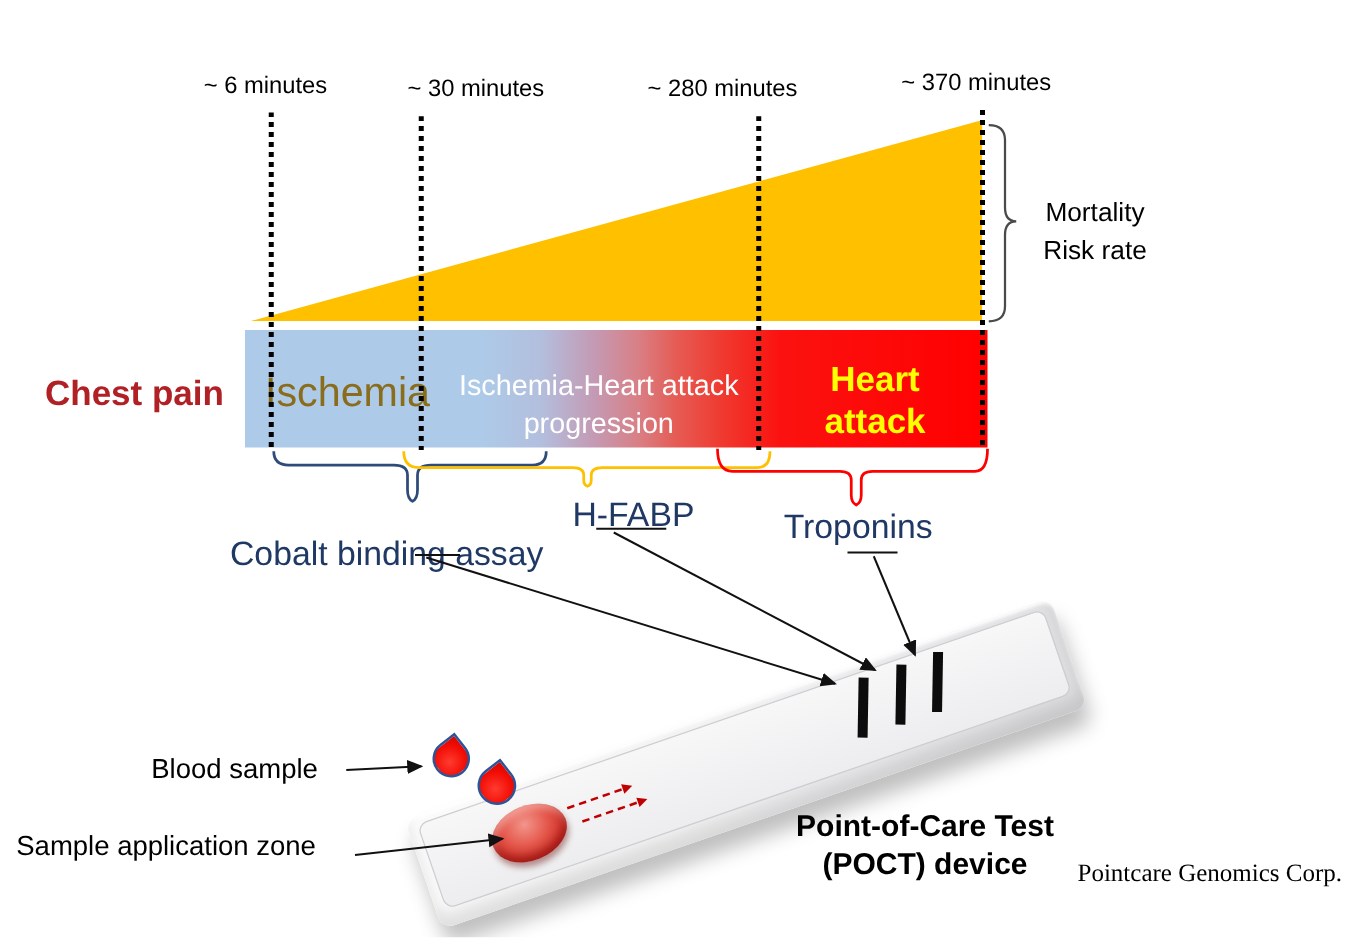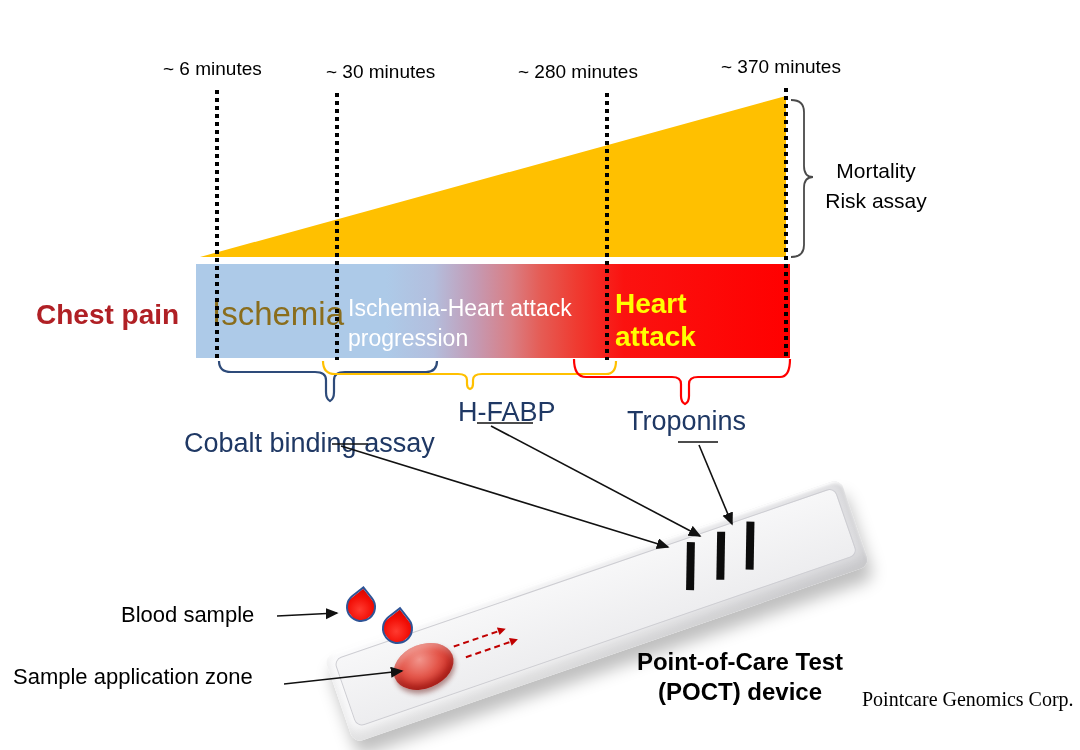--- a/index.html
+++ b/index.html
@@ -30,23 +30,23 @@
 
   #mortality-label{left:815px;top:156px;width:122px;text-align:center;
     font-size:21px;line-height:30px;z-index:5;}
 
   
   #bar{left:196px;top:264px;width:594px;height:94px;z-index:3;
     background:linear-gradient(to right,#adcae8 0%,#adcae8 32%,#b3bedd 40%,
       #c49ab4 47%,#d97f85 53%,#e55c55 58%,#ef3b31 64%,#fb1210 72%,#ff0000 100%);}
   #chest-pain{left:36px;top:299px;font-size:28px;font-weight:bold;color:#B02025;z-index:4;}
   #ischemia-label{left:212px;top:295px;font-size:33px;color:#8A6D1C;z-index:4;}
-  #progression-label{left:348px;top:293px;width:262px;color:#fff;
+  #progression-label{left:348px;top:293px;width:262px;text-align:center;color:#fff;
     font-size:23px;line-height:30px;z-index:4;}
-  #heart-attack-label{left:615px;top:287px;width:170px;color:#FFFF00;
+  #heart-attack-label{left:615px;top:287px;width:170px;text-align:center;color:#FFFF00;
     font-size:28px;font-weight:bold;line-height:33px;z-index:4;}
 
   
   .biomarker{position:absolute;color:#1F3864;font-size:27px;z-index:5;white-space:nowrap;}
   #cobalt-label{left:184px;top:408px;margin-top:20px;}
   #hfabp-label{left:458px;top:386px;margin-top:11px;}
   #troponins-label{left:627px;top:406px;}
 
   
   #device{left:324px;top:565px;width:546px;height:92px;border-radius:10px;
@@ -100,21 +100,21 @@
 
   <div class="abs" id="risk-triangle"></div>
 
   <div class="dotline" id="dot1"></div>
   <div class="dotline" id="dot2"></div>
   <div class="dotline" id="dot3"></div>
   <div class="dotline" id="dot4"></div>
 
   <div class="abs" id="mortality-label">
     <div>Mortality</div>
-    <div>Risk assay</div>
+    <div>Risk rate</div>
   </div>
 
   <div class="abs" id="bar"></div>
   <div class="abs" id="chest-pain">Chest pain</div>
   <div class="abs" id="ischemia-label">Ischemia</div>
   <div class="abs" id="progression-label">
     <div>Ischemia-Heart attack</div>
     <div>progression</div>
   </div>
   <div class="abs" id="heart-attack-label">

